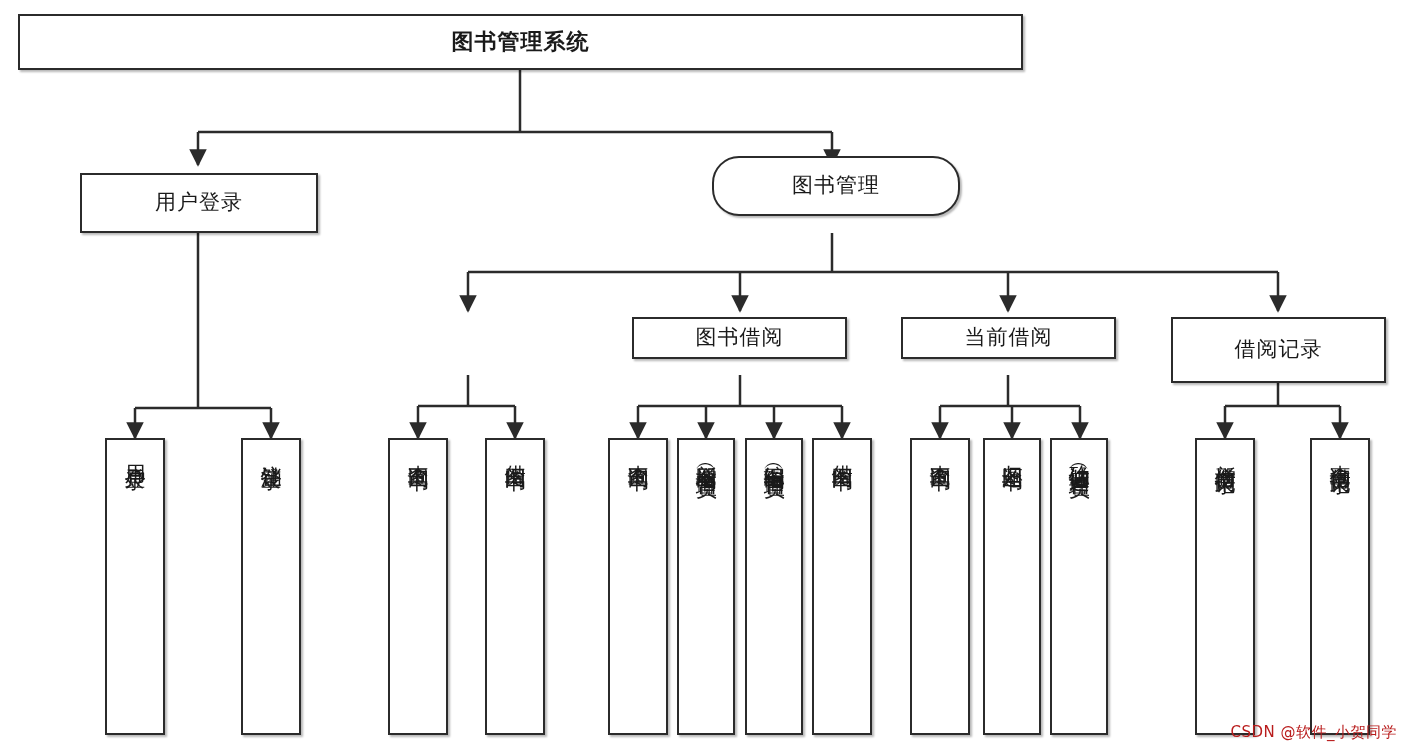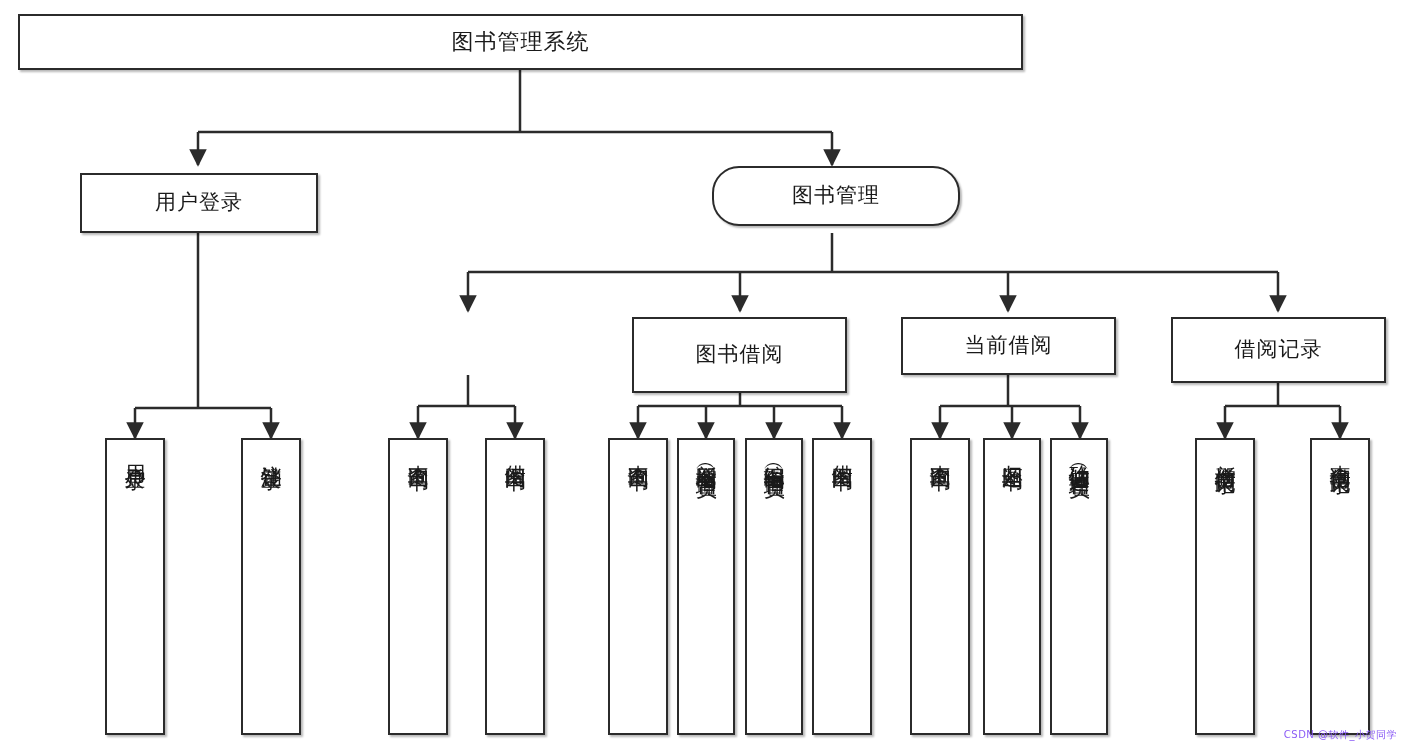--- a/index.html
+++ b/index.html
@@ -39,41 +39,42 @@
     z-index: 2;
   }
   .node.horiz {
     font-size: 21px;
     letter-spacing: 1px;
     line-height: 1.2;
     text-align: center;
   }
   .node.root {
     font-size: 22px;
+    font-weight: bold;
   }
   .node.vert {
     align-items: flex-start;
     justify-content: center;
     padding-top: 8px;
   }
   .node.vert .vlabel {
     writing-mode: vertical-rl;
     text-orientation: upright;
     font-size: 21px;
     line-height: 1.36;
     letter-spacing: 2px;
     white-space: nowrap;
     text-align: left;
   }
   .watermark {
     position: absolute;
     right: 8px;
     bottom: 5px;
-    font-size: 10px;
-    color: #8b5cf6;
+    font-size: 15px;
+    color: #b91c1c;
     letter-spacing: 0.5px;
     z-index: 3;
     white-space: nowrap;
   }
 </style>
 </head>
 <body>
 
 <div id="canvas">
 
@@ -127,28 +128,28 @@
     </g>
   </svg>
 
   <div class="node horiz root" style="left:18px; top:14px; width:1005px; height:56px;">
     <span>图书管理系统</span>
   </div>
 
   <div class="node horiz" style="left:80px; top:173px; width:238px; height:60px;">
     <span>用户登录</span>
   </div>
-  <div class="node horiz" style="left:712px; top:166px; width:248px; height:60px;border-radius:27px;">
+  <div class="node horiz" style="left:712px; top:156px; width:248px; height:60px;border-radius:27px;">
     <span>图书管理</span>
   </div>
 
-  <div class="node horiz" style="left:632px; top:317px; width:215px; height:76px;">
+  <div class="node horiz" style="left:632px; top:317px; width:215px; height:42px;">
     <span>图书借阅</span>
   </div>
-  <div class="node horiz" style="left:901px; top:317px; width:215px; height:58px;">
+  <div class="node horiz" style="left:901px; top:317px; width:215px; height:42px;">
     <span>当前借阅</span>
   </div>
   <div class="node horiz" style="left:1171px; top:317px; width:215px; height:66px;">
     <span>借阅记录</span>
   </div>
 
   <div class="node vert" style="left:105px; top:438px; width:60px; height:297px;">
     <span class="vlabel">用户登录</span>
   </div>
   <div class="node vert" style="left:241px; top:438px; width:60px; height:297px;">

